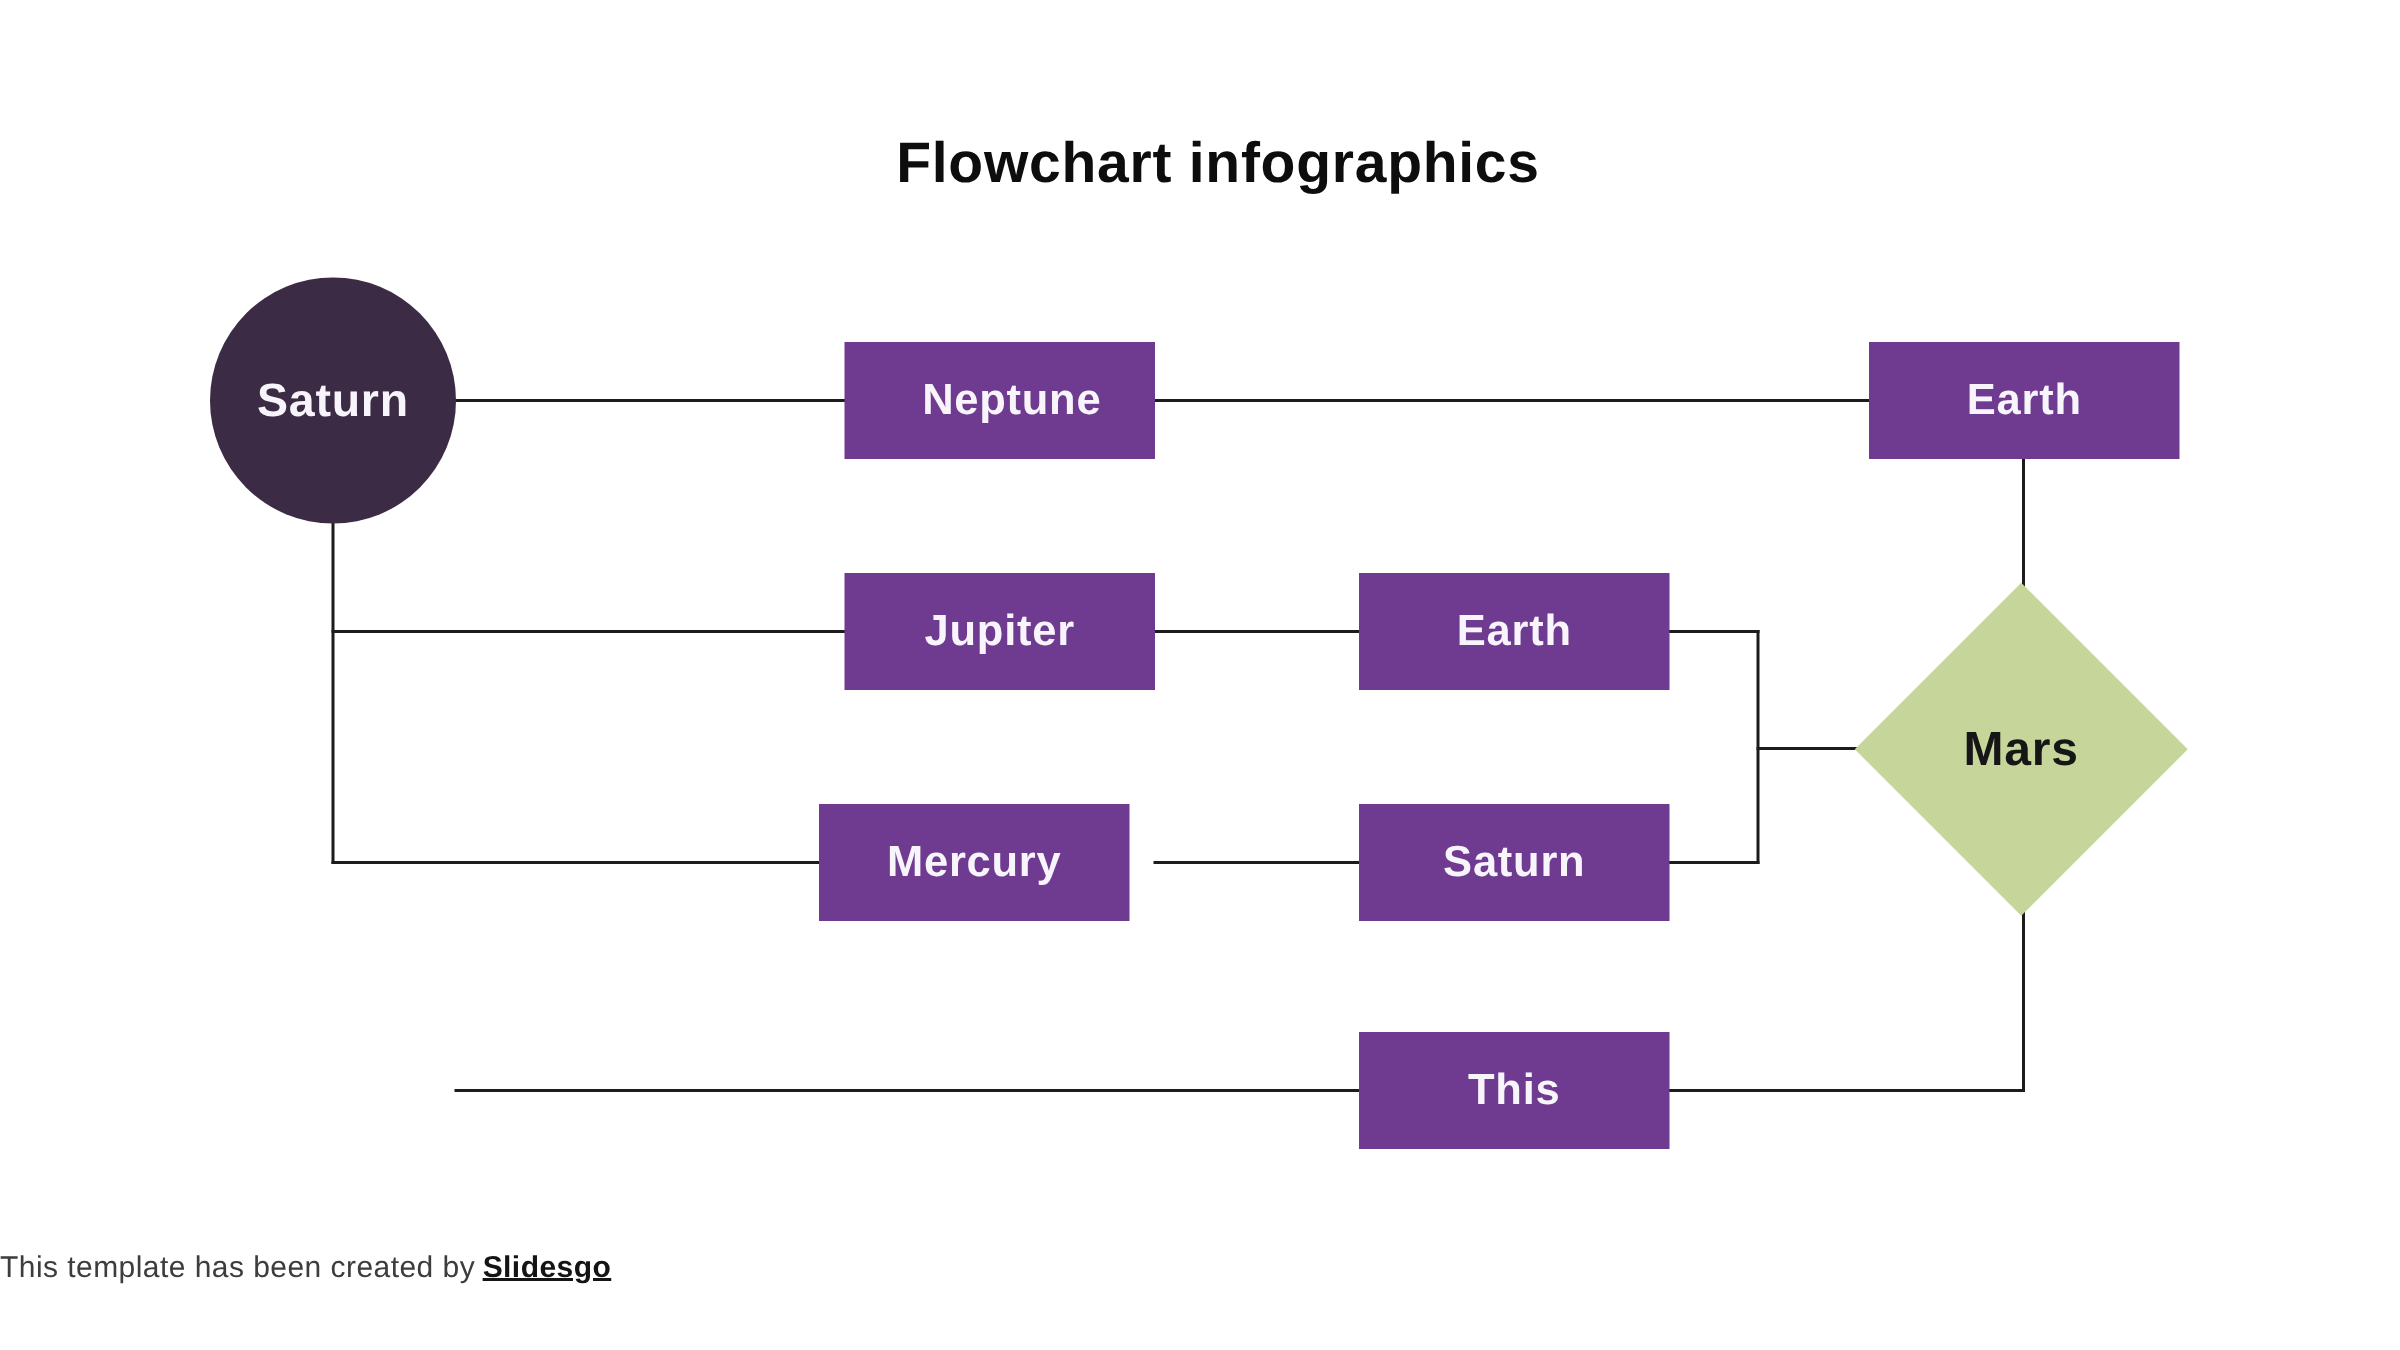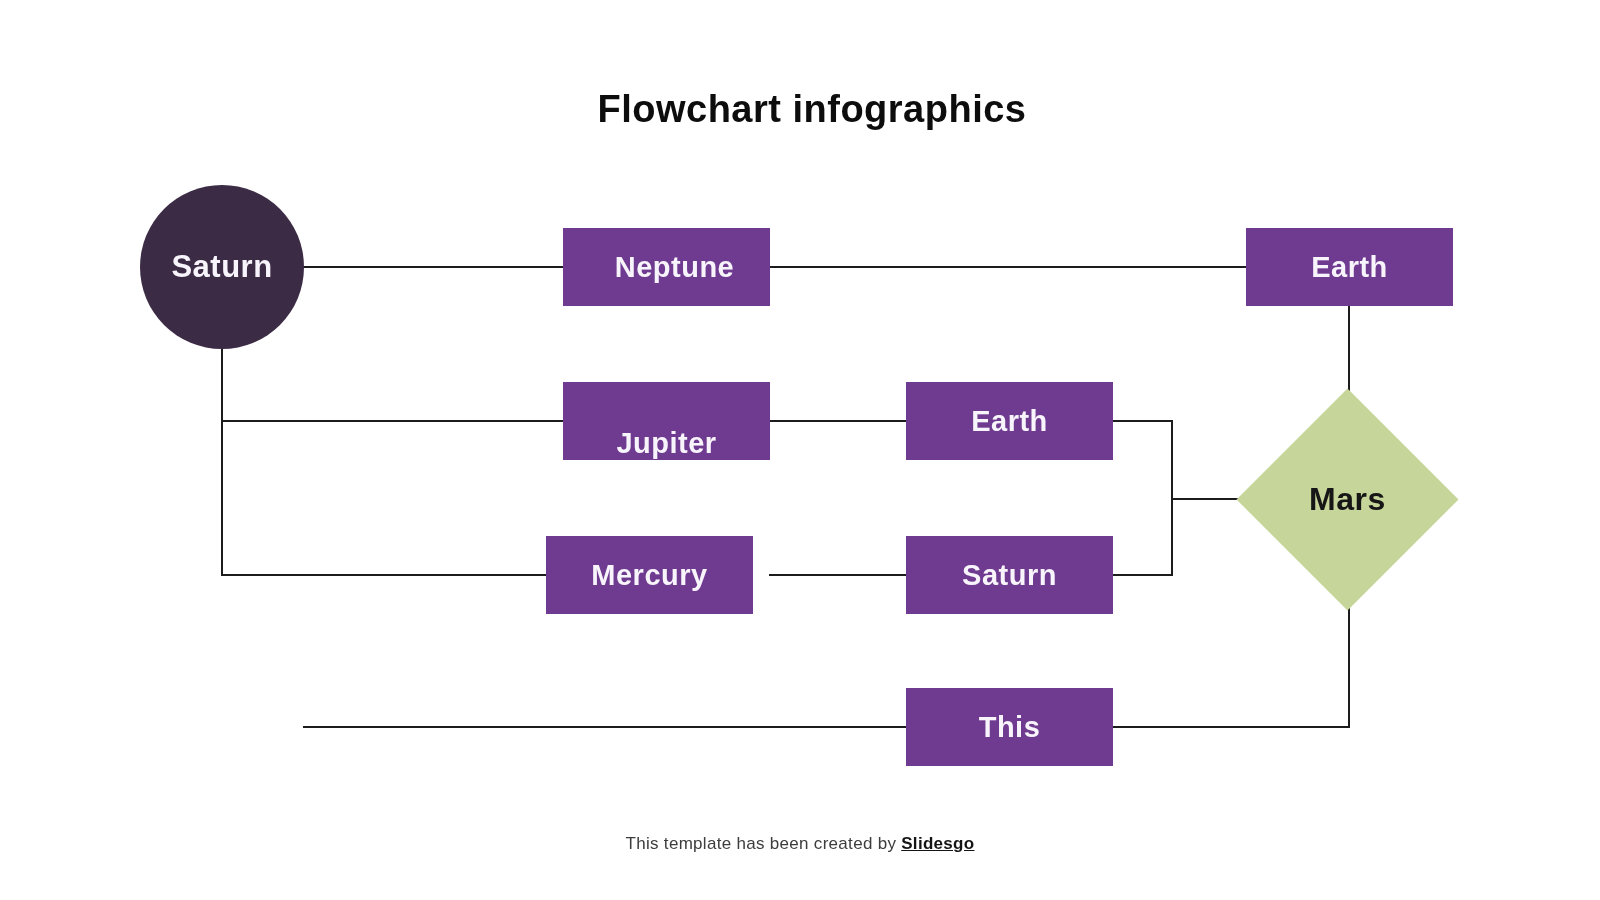--- a/index.html
+++ b/index.html
@@ -36,41 +36,40 @@
   .terminal.start  { left: 140px; top: 185px; }
   .terminal.finish { left: 140px; top: 646px; }
 
   .process {
     width: 207px; height: 78px;
     background: #6f3b90;
     color: #f8f4fb; font-size: 29px; font-weight: 600; letter-spacing: 0.5px;
   }
   .process.neptune { left: 563px; top: 228px; padding-left: 16px; }
   .process.earth   { left: 1246px; top: 228px; }
-  .process.jupiter { left: 563px; top: 382px; align-items: flex-end; }
+  .process.jupiter { left: 563px; top: 382px; }
   .process.venus   { left: 906px; top: 382px; }
   .process.mercury { left: 546px; top: 536px; }
   .process.saturn  { left: 906px; top: 536px; }
   .process.pluto   { left: 906px; top: 688px; }
 
   .decision {
     width: 157px; height: 157px;
     left: 1269px; top: 421px;
     background: #c6d69a;
     transform: rotate(45deg);
   }
   .decision .decision-label {
     transform: rotate(-45deg);
     color: #161616; font-size: 32px; font-weight: 700; letter-spacing: 0.5px;
   }
 
   .footer {
     position: absolute; left: 0; top: 834px; width: 1600px;
-    text-align: center;
-    font-size: 17px; color: #3d3d3d; letter-spacing: 0.3px;
+    font-size: 20px; color: #3d3d3d; letter-spacing: 0.3px;
   }
   .footer .brand-link {
     font-weight: 700; color: #141414;
     text-decoration: underline; margin-left: 5px; cursor: pointer;
   }
 </style>
 </head>
 <body>
 
 <div class="canvas">

